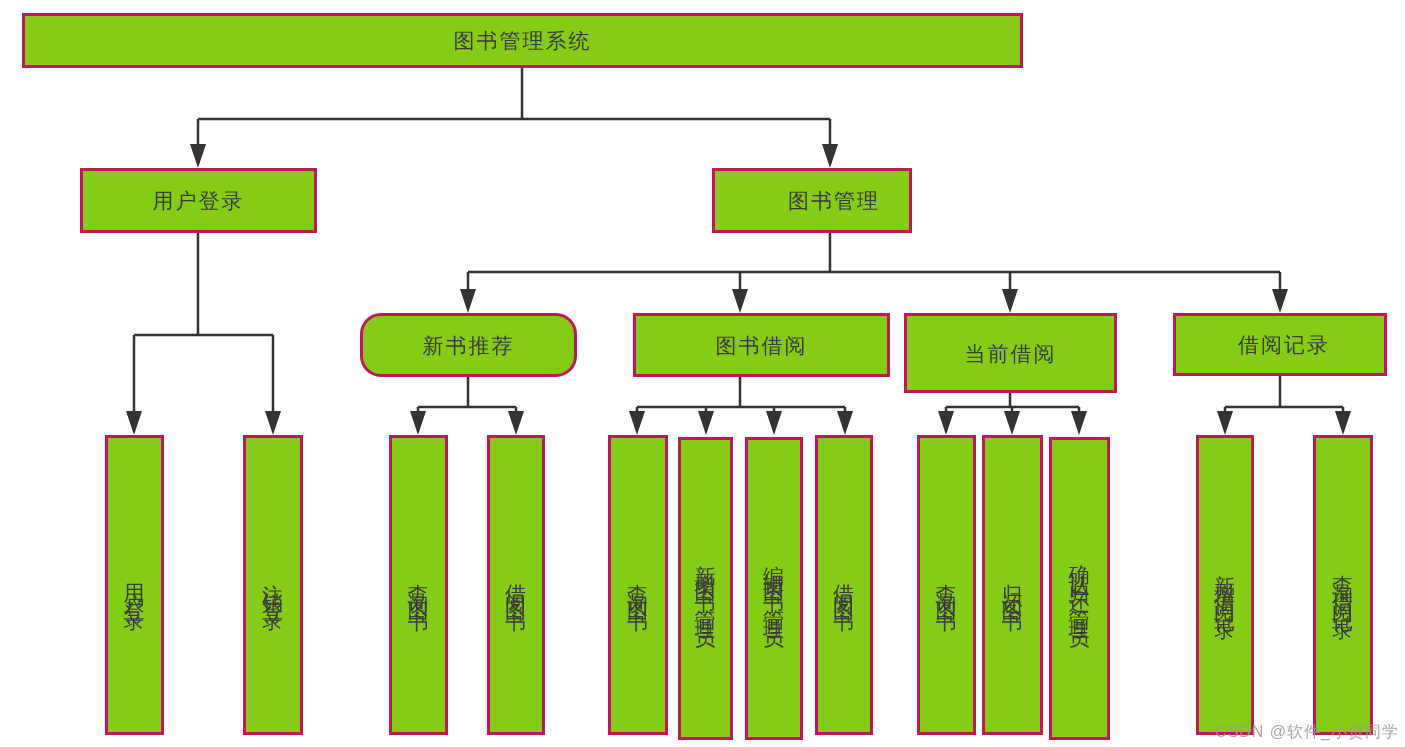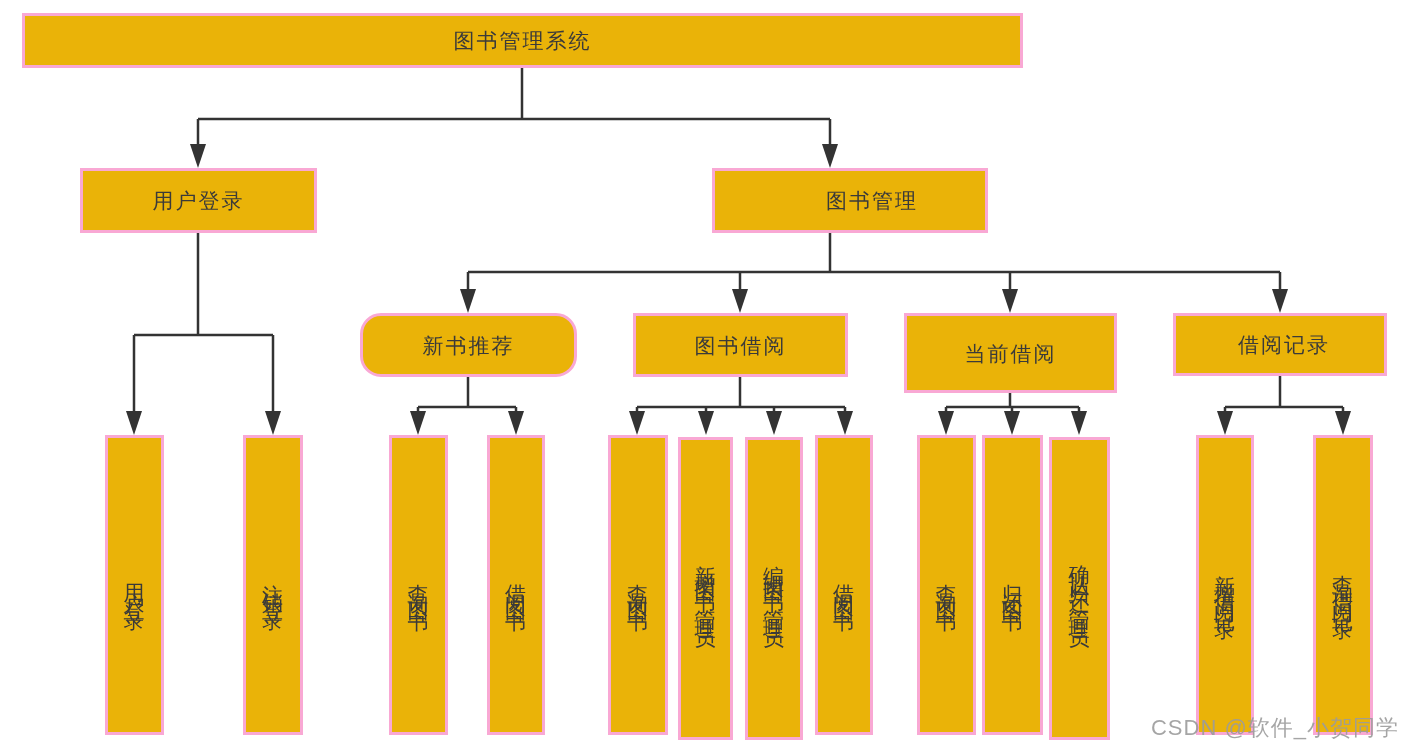--- a/index.html
+++ b/index.html
@@ -2,32 +2,32 @@
 <html><head>
 <meta charset="utf-8">
 <style>
   html,body { margin:0; padding:0; background:#ffffff; }
   .canvas {
     position:relative; width:1405px; height:747px; background:#ffffff;
     font-family:"Liberation Sans","DejaVu Sans",sans-serif; overflow:hidden;
   }
   .connectors { position:absolute; left:0; top:0; width:1405px; height:747px; }
   .node {
-    position:absolute; background:#eab308; border:3px solid #f9a8d4;
+    position:absolute; background:#84cc16; border:3px solid #be185d;
     box-sizing:border-box; display:flex; align-items:center; justify-content:center;
     color:#3a3a3a; font-size:21px; letter-spacing:2px; z-index:2;text-align:right;
   }
   .hnode { line-height:1; }
   .vnode {
     writing-mode:vertical-rl; text-orientation:mixed;
     letter-spacing:9px; line-height:1; font-size:21px;
   }
   .watermark {
     position:absolute; right:6px; bottom:4px; z-index:5;
-    font-size:22px; color:#9c9c9c; letter-spacing:1px; opacity:0.9;
+    font-size:16px; color:#9c9c9c; letter-spacing:1px; opacity:0.9;
   }
 </style>
 </head>
 <body>
 
 <div class="canvas">
 
   <svg class="connectors" viewBox="0 0 1405 747" xmlns="http://www.w3.org/2000/svg">
     <g stroke="#333333" stroke-width="2.5" fill="none">
 
@@ -93,24 +93,24 @@
       <polygon points="1004,411 1020,411 1012,435"></polygon>
       <polygon points="1071,411 1087,411 1079,435"></polygon>
       <polygon points="1217,411 1233,411 1225,435"></polygon>
       <polygon points="1335,411 1351,411 1343,435"></polygon>
     </g>
   </svg>
 
   <div class="node hnode" style="left:22px; top:13px; width:1001px; height:55px;">图书管理系统</div>
 
   <div class="node hnode" style="left:80px; top:168px; width:237px; height:65px;">用户登录</div>
-  <div class="node hnode" style="left:712px; top:168px; width:276px; height:65px;padding-left:44px;">图书管理</div>
+  <div class="node hnode" style="left:712px; top:168px; width:200px; height:65px;padding-left:44px;">图书管理</div>
 
   <div class="node hnode" style="left:360px; top:313px; width:217px; height:64px;border-radius:21px;">新书推荐</div>
-  <div class="node hnode" style="left:633px; top:313px; width:215px; height:64px;">图书借阅</div>
+  <div class="node hnode" style="left:633px; top:313px; width:257px; height:64px;">图书借阅</div>
   <div class="node hnode" style="left:904px; top:313px; width:213px; height:80px;">当前借阅</div>
   <div class="node hnode" style="left:1173px; top:313px; width:214px; height:63px;padding-left:8px;">借阅记录</div>
 
   <div class="node vnode" style="left:105px; top:435px; width:59px; height:300px;">用户登录</div>
   <div class="node vnode" style="left:243px; top:435px; width:60px; height:300px;">注销登录</div>
 
   <div class="node vnode" style="left:389px; top:435px; width:59px; height:300px;">查询图书</div>
   <div class="node vnode" style="left:487px; top:435px; width:58px; height:300px;">借阅图书</div>
 
   <div class="node vnode" style="left:608px; top:435px; width:60px; height:300px;">查询图书</div>

